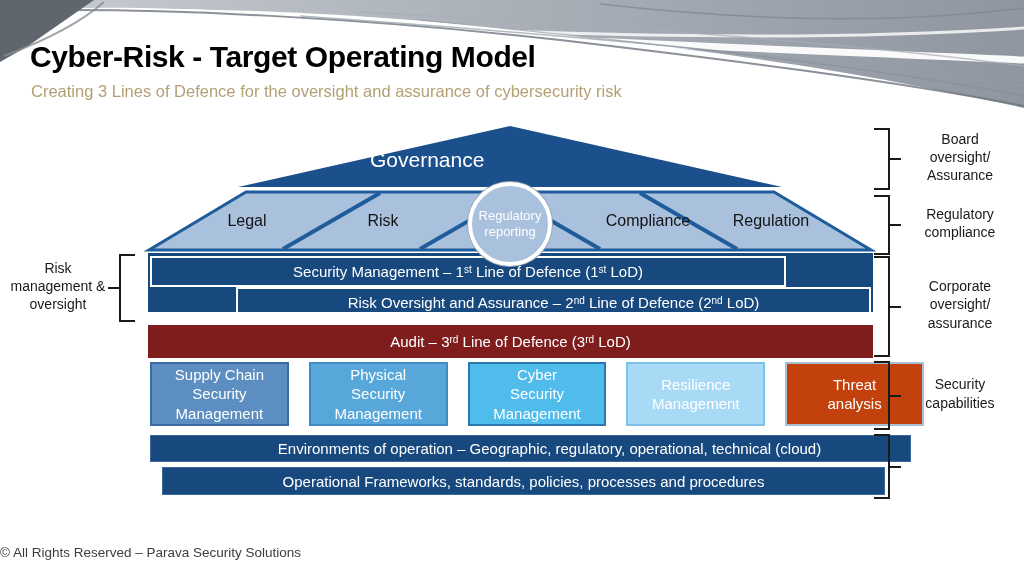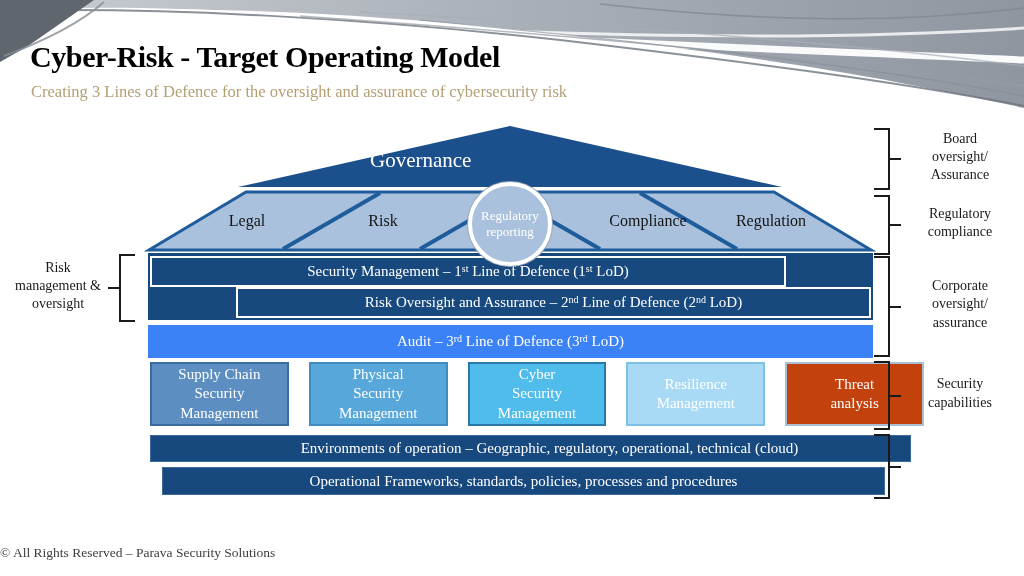--- a/index.html
+++ b/index.html
@@ -1,18 +1,18 @@
 <!DOCTYPE html>
 <html><head>
 <meta charset="utf-8">
 <style>
   html,body{margin:0;padding:0;background:#e8e8e8;}
   #slide{
     position:relative;width:1024px;height:576px;background:#ffffff;
-    overflow:hidden;font-family:Liberation Serif, serif;margin:0 auto;
+    overflow:hidden;font-family:Liberation Sans, sans-serif;margin:0 auto;
   }
   
   .swoosh{position:absolute;left:0;top:0;width:1024px;height:122px;pointer-events:none;}
   .title{position:absolute;left:30px;top:40px;font-size:30px;font-weight:700;
          letter-spacing:-0.4px;color:#000;white-space:nowrap;}
   .subtitle{position:absolute;left:31px;top:82px;font-size:16.5px;color:#B3A074;white-space:nowrap;}
   
   .diagram-svg{position:absolute;left:140px;top:122px;width:745px;height:132px;z-index:1;}
   .governance{position:absolute;left:370px;top:148px;width:240px;text-align:left;
               font-size:21px;color:#fff;z-index:2;}
@@ -20,21 +20,21 @@
               text-align:center;z-index:2;}
   .tl-legal{left:202px;width:90px;}
   .tl-risk{left:338px;width:90px;}
   .tl-compliance{left:596px;width:104px;}
   .tl-regulation{left:718px;width:106px;}
   .reg-circle{position:absolute;left:468px;top:182px;width:76px;height:76px;border-radius:50%;
               border:4px solid #ffffff;box-shadow:0 0 0 1px #97a6b8;display:flex;align-items:center;
               justify-content:center;text-align:center;color:#fff;font-size:13px;line-height:1.25;
               white-space:pre-line;z-index:6;}
   
-  .lod-block{position:absolute;left:148px;top:253px;width:725px;height:67px;z-index:1;}
+  .lod-block{position:absolute;left:148px;top:253px;width:725px;height:59px;z-index:1;}
   .lod-row{position:absolute;border:2px solid #ffffff;display:flex;align-items:center;
            justify-content:center;color:#fff;font-size:15px;white-space:nowrap;}
   .lod-row1{left:2px;top:3px;width:632px;height:27px;}
   .lod-row2{left:88px;top:34px;width:631px;height:27px;}
   .audit-bar{position:absolute;left:148px;top:325px;width:725px;height:33px;display:flex;
              align-items:center;justify-content:center;color:#fff;font-size:15px;z-index:1;}
   .sup{font-size:10px;line-height:1;position:relative;top:-4px;}
   
   .caps{position:absolute;left:150px;top:362px;width:774px;height:64px;display:flex;gap:20px;z-index:1;}
   .cap{flex:1;border:2px solid;display:flex;align-items:center;justify-content:center;
@@ -117,21 +117,21 @@
 reporting</div>
 
   <div class="lod-block" style="background: rgb(23, 73, 127);">
     <div class="lod-row lod-row1">
       <span><span>Security Management – 1</span><span class="sup">st</span><span> Line of Defence (1</span><span class="sup">st</span><span> LoD)</span></span>
     </div>
     <div class="lod-row lod-row2">
       <span><span>Risk Oversight and Assurance – 2</span><span class="sup">nd</span><span> Line of Defence (2</span><span class="sup">nd</span><span> LoD)</span></span>
     </div>
   </div>
-  <div class="audit-bar" style="background: #3b82f6;">
+  <div class="audit-bar" style="background: #7f1d1d;">
     <span><span>Audit – 3</span><span class="sup">rd</span><span> Line of Defence (3</span><span class="sup">rd</span><span> LoD)</span></span>
   </div>
 
   <div class="caps">
     <div class="cap" style="background: rgb(92, 142, 193); border-color: rgb(58, 108, 162);">Supply Chain
 Security
 Management</div>
     <div class="cap" style="background: rgb(87, 167, 218); border-color: rgb(62, 140, 194);">Physical
 Security
 Management</div>

